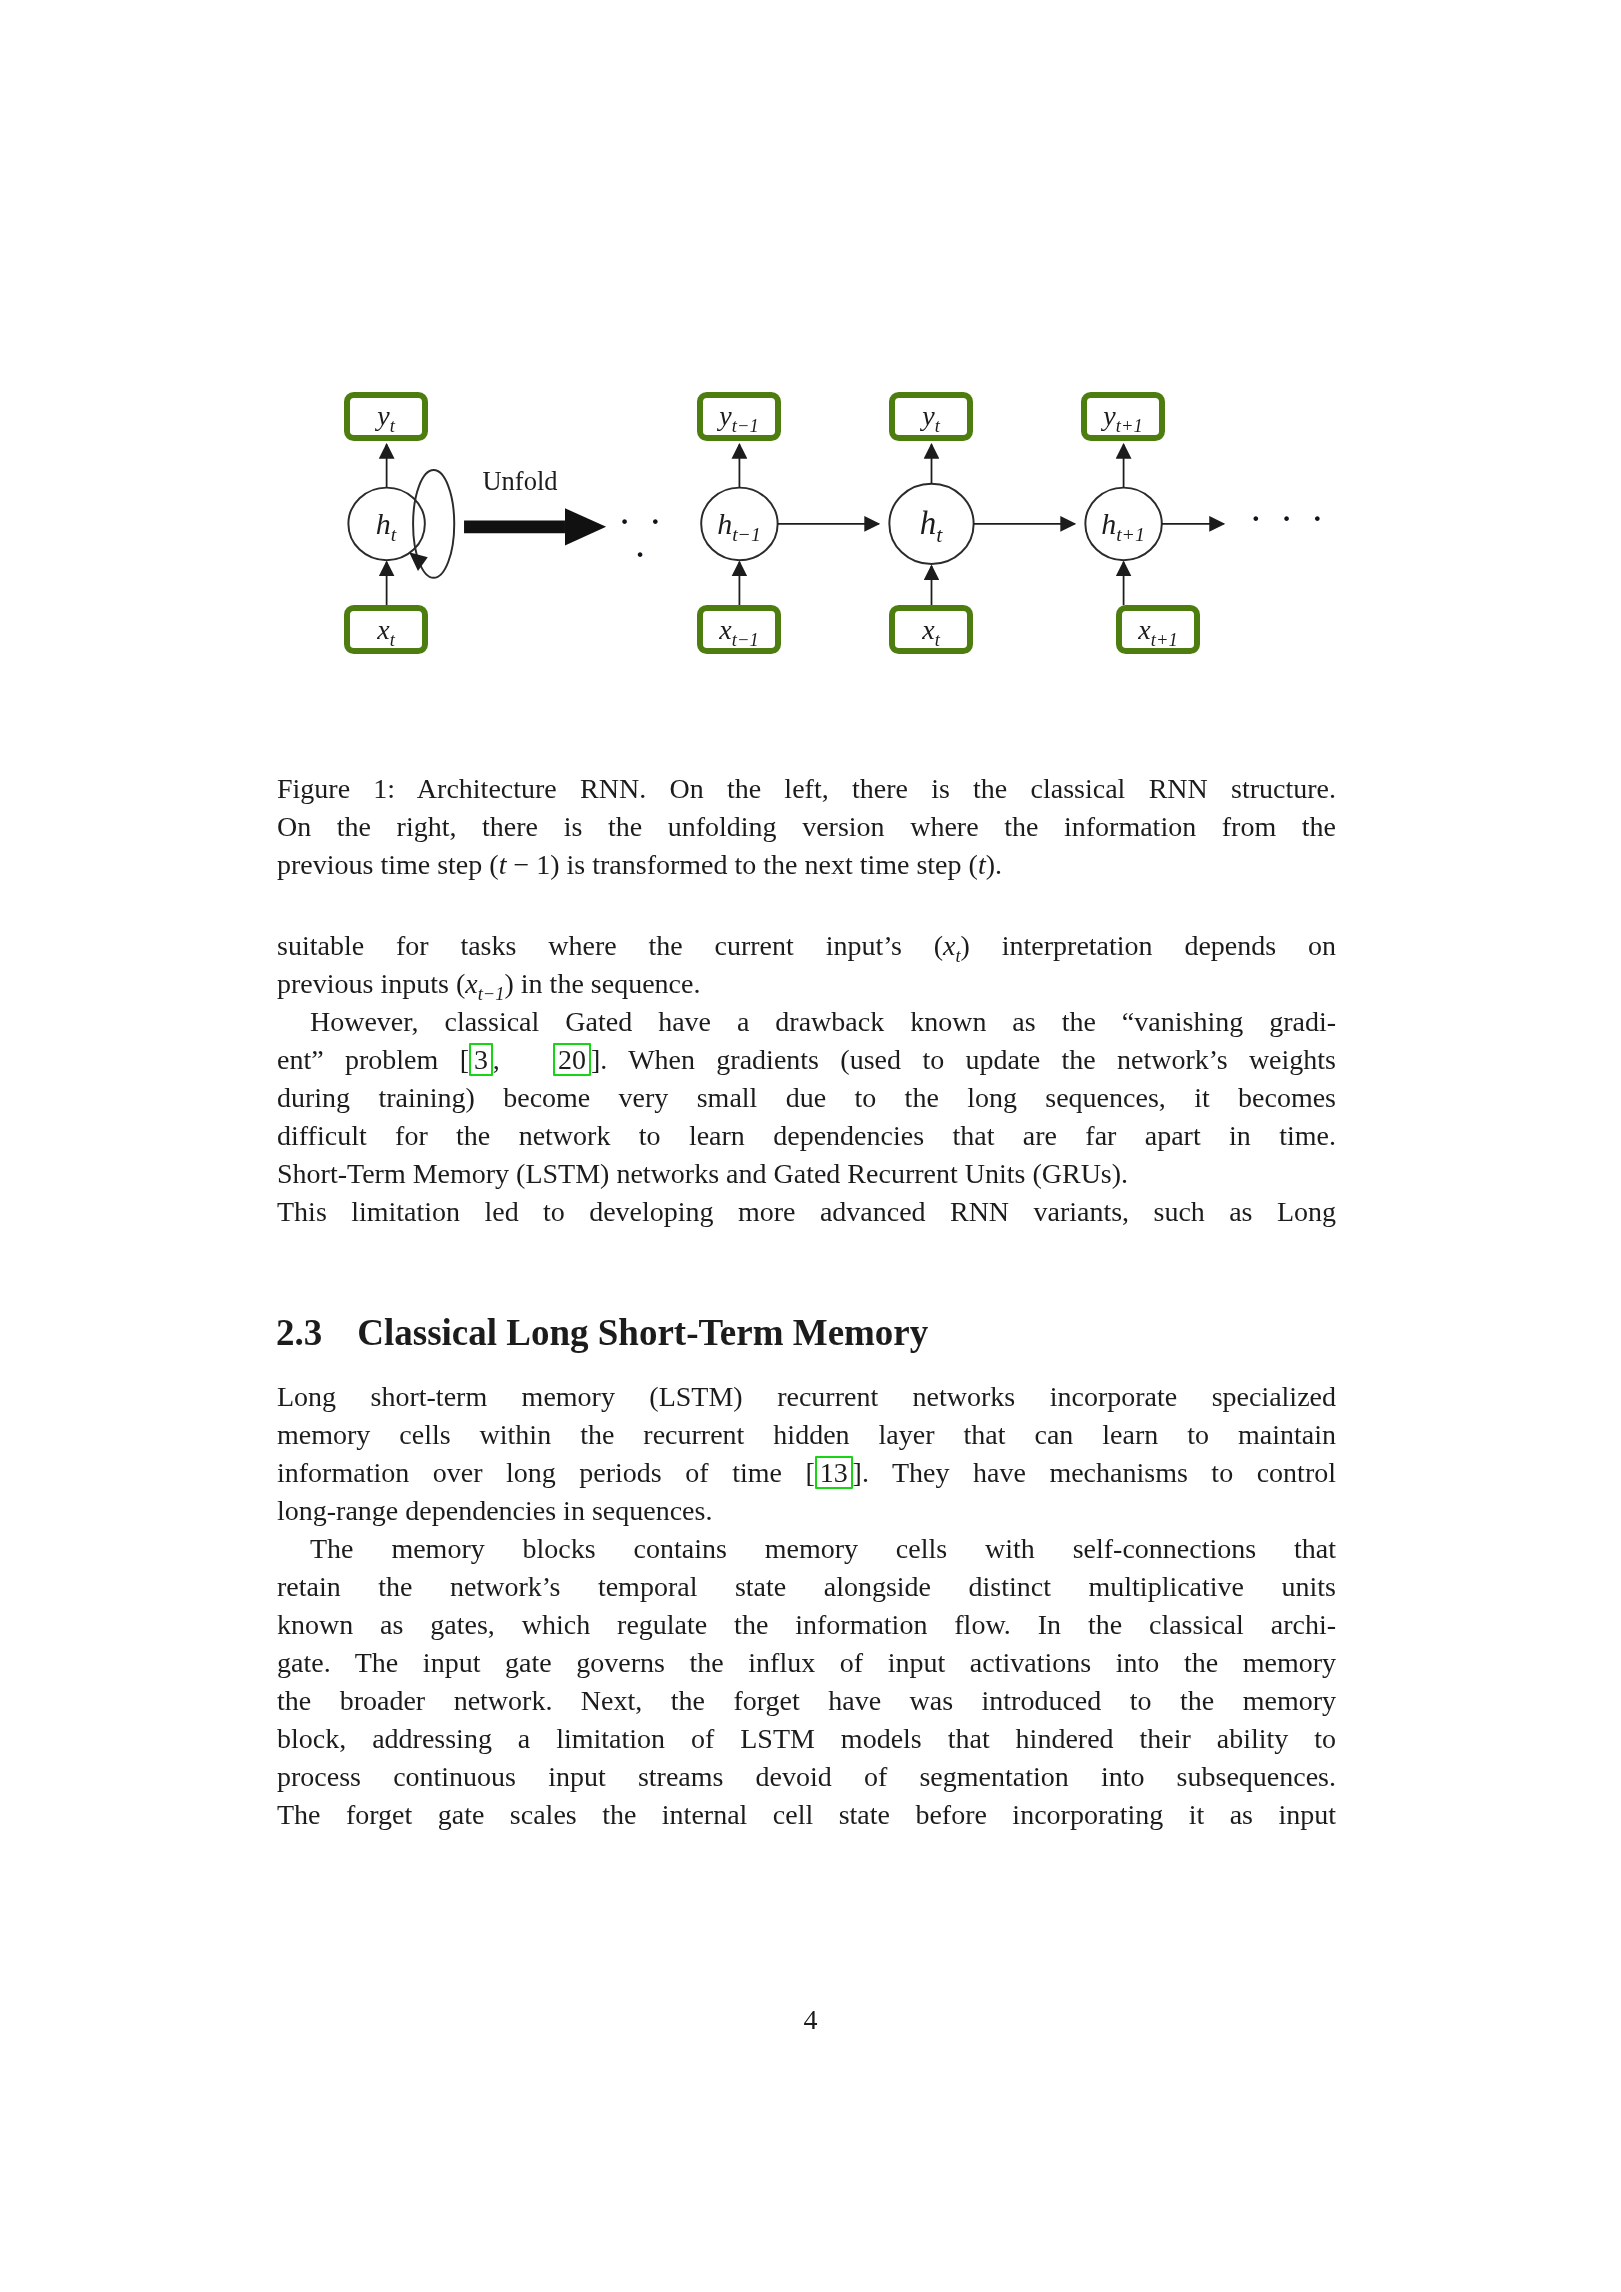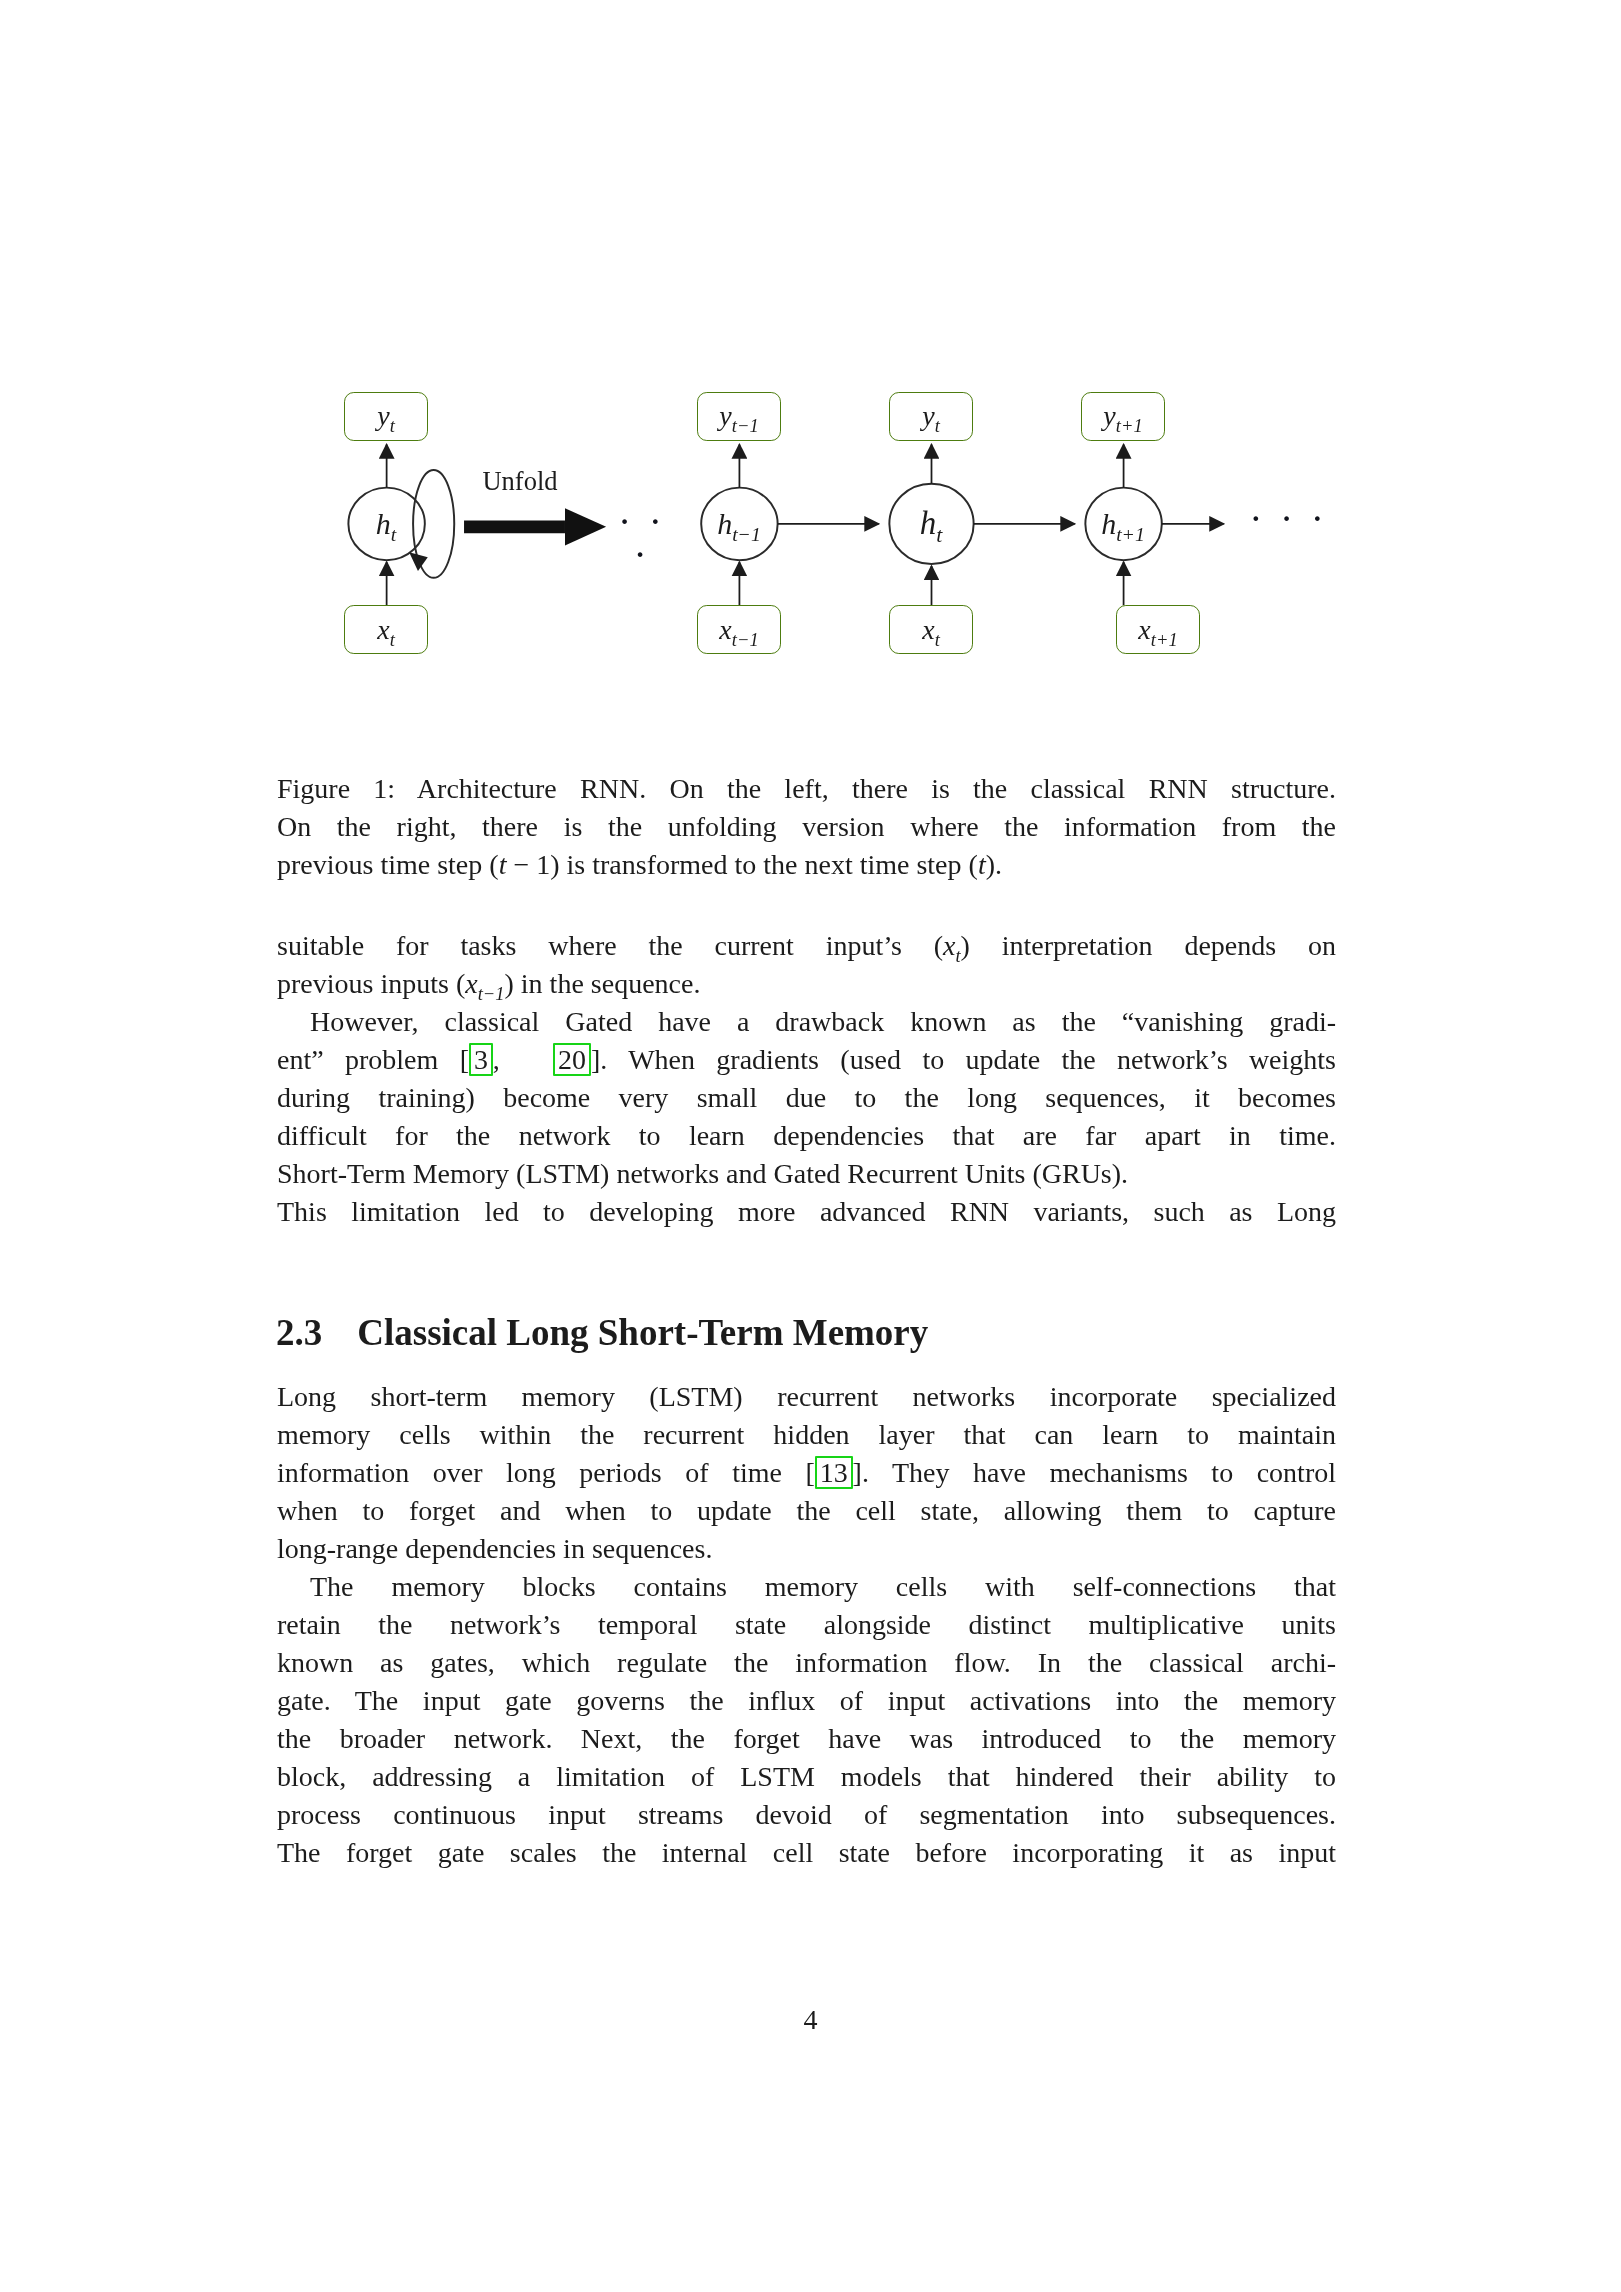--- a/index.html
+++ b/index.html
@@ -19,21 +19,21 @@
     border:2.5px solid #17d417; border-radius:1px;
   }
   .heading { position:absolute; left:276px; width:1059px; font-size:37px; font-weight:bold; line-height:47px; }
   .heading .secnum { margin-right:35px; }
   .pagenum { position:absolute; left:0; top:2001px; width:100%; text-align:center; font-size:28px; line-height:38px; }
   
   .figure-area { position:absolute; left:216px; top:372px; width:1137px; height:294px; }
   .figure-area svg { position:absolute; left:0; top:0; }
   .nbox {
     position:absolute; box-sizing:border-box; width:84px; height:49px;
-    border:1px solid #4d7c0f; border-radius:9.8px; background:#fff;
+    border:6px solid #4d7c0f; border-radius:9.8px; background:#fff;
     display:flex; align-items:center; justify-content:center; font-size:28px;
   }
   .clabel {
     position:absolute; width:84px; height:49px;
     display:flex; align-items:center; justify-content:center; font-size:30px;
   }
   .unfold-label { position:absolute; left:243px; top:94px; width:122px; text-align:center; font-size:26.5px; }
   .dots { position:absolute; font-size:29px; font-weight:bold; letter-spacing:6.9px; color:#11131c; }
 </style>
 </head>
@@ -138,21 +138,20 @@
     </div>
 
   <div class="heading" style="top:1309px;">
     <span class="secnum">2.3</span><span>Classical Long Short-Term Memory</span>
   </div>
 
   <div class="textblock" style="top:1378px;" id="body2">
       <div class="line j">Long short-term memory (LSTM) recurrent networks incorporate specialized</div>
       <div class="line j">memory cells within the recurrent hidden layer that can learn to maintain</div>
       <div class="line j">information over long periods of time [<span class="cite" style="border-color: rgb(23, 212, 23);">13</span>]. They have mechanisms to control</div>
-      <div class="line j">when to forget and when to update the cell state, allowing them to capture</div>
       <div class="line">long-range dependencies in sequences.</div>
       <div class="line j ind">The memory blocks contains memory cells with self-connections that</div>
       <div class="line j">retain the network’s temporal state alongside distinct multiplicative units</div>
       <div class="line j">known as gates, which regulate the information flow. In the classical archi-</div>
       <div class="line j">gate. The input gate governs the influx of input activations into the memory</div>
       <div class="line j">the broader network. Next, the forget have was introduced to the memory</div>
       <div class="line j">block, addressing a limitation of LSTM models that hindered their ability to</div>
       <div class="line j">process continuous input streams devoid of segmentation into subsequences.</div>
       <div class="line j">The forget gate scales the internal cell state before incorporating it as input</div>
     </div>

